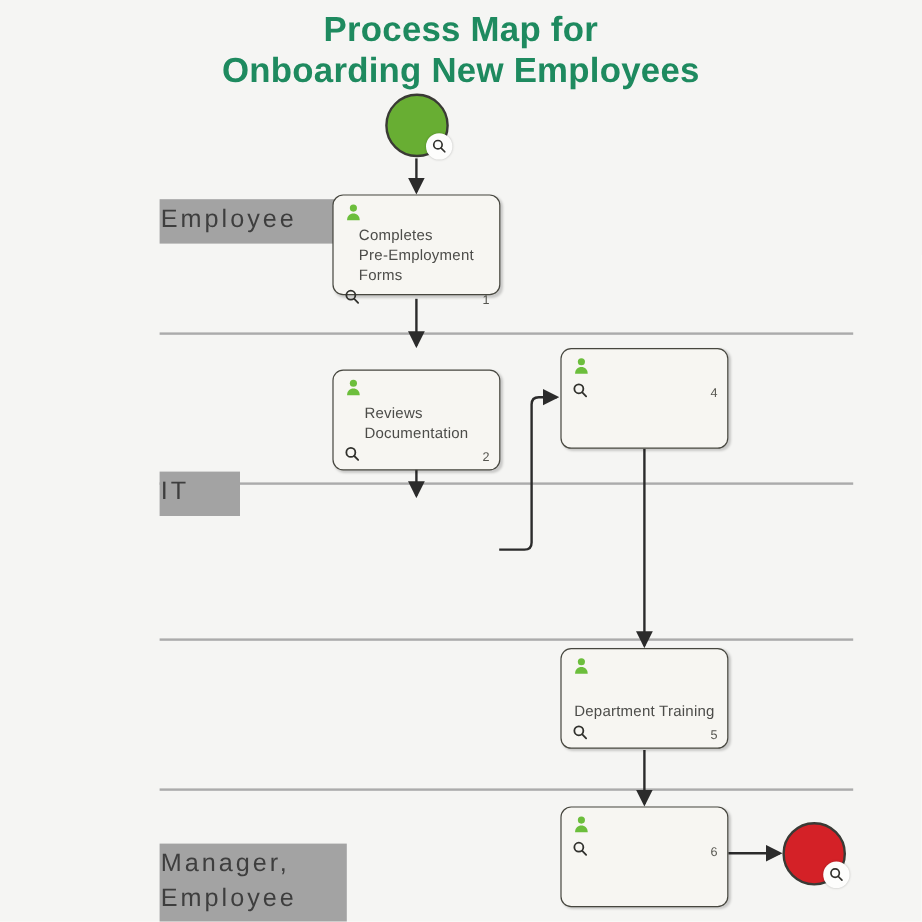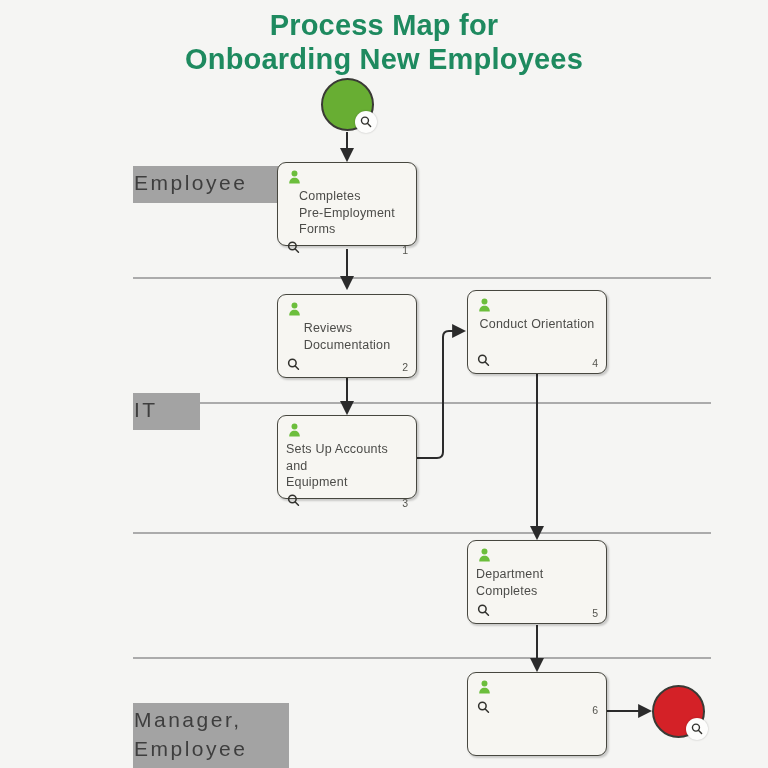--- a/index.html
+++ b/index.html
@@ -28,21 +28,21 @@
   }
   
   .task-box{
     position:absolute;width:140px;height:84px;box-sizing:border-box;
     border:1.7px solid var(--box-border,#47473f);border-radius:9px;
     background:var(--box-fill,#f7f6f2);
     box-shadow:1.5px 1.5px 2px rgba(0,0,0,0.18);
     display:flex;flex-direction:column;padding:6px 8px 5px 8px;
   }
   .box-top{height:19px;flex:0 0 auto;}
-  .box-mid{flex:1 1 auto;display:flex;align-items:flex-start;}
+  .box-mid{flex:1 1 auto;display:flex;align-items:flex-end;}
   .box-label{
     margin:0 auto;white-space:pre-line;text-align:left;
     font-size:12.5px;line-height:16.5px;letter-spacing:0.2px;
     color:var(--box-text,#4c4c49);
   }
   .box-bottom{flex:0 0 auto;height:17px;display:flex;justify-content:space-between;align-items:flex-end;}
   .task-number{font-size:10.5px;color:var(--number-text,#55554f);line-height:10px;}
   
   .person-icon svg{fill:var(--person-icon,#6cbe3c);display:block;}
   .search-icon svg{display:block;}
@@ -125,21 +125,21 @@
       <span class="search-icon">
         <svg width="15" height="15" viewBox="0 0 20 20">
             <circle cx="8.5" cy="8" r="5"></circle>
             <line x1="12.3" y1="12" x2="16.6" y2="16.4"></line>
           </svg>
       </span>
       <span class="task-number">1</span>
     </div>
   </div>
 
-  <div class="task-box" style="left:277px;top:294px">
+  <div class="task-box" style="left:277px;top:308px">
     <div class="box-top"><span class="person-icon">
       <svg width="17" height="17" viewBox="0 0 20 20">
             <circle cx="10" cy="5.2" r="3.5"></circle>
             <path d="M3.8 17 C3.8 12.6 6.6 10.4 10 10.4 S16.2 12.6 16.2 17 Z"></path>
           </svg>
     </span></div>
     <div class="box-mid">
         <div class="box-label">Reviews
 Documentation</div>
       </div>
@@ -154,65 +154,41 @@
     </div>
   </div>
 
   <div class="task-box" style="left:467px;top:290px">
     <div class="box-top"><span class="person-icon">
       <svg width="17" height="17" viewBox="0 0 20 20">
             <circle cx="10" cy="5.2" r="3.5"></circle>
             <path d="M3.8 17 C3.8 12.6 6.6 10.4 10 10.4 S16.2 12.6 16.2 17 Z"></path>
           </svg>
     </span></div>
+    <div class="box-bottom">
+      <span class="search-icon">
+        <svg width="15" height="15" viewBox="0 0 20 20">
+            <circle cx="8.5" cy="8" r="5"></circle>
+            <line x1="12.3" y1="12" x2="16.6" y2="16.4"></line>
+          </svg>
+      </span>
+      <span class="task-number">4</span>
+    </div>
+  </div>
+
+
+  <div class="task-box" style="left:467px;top:540px">
+    <div class="box-top"><span class="person-icon">
+      <svg width="17" height="17" viewBox="0 0 20 20">
+            <circle cx="10" cy="5.2" r="3.5"></circle>
+            <path d="M3.8 17 C3.8 12.6 6.6 10.4 10 10.4 S16.2 12.6 16.2 17 Z"></path>
+          </svg>
+    </span></div>
     <div class="box-mid">
-        <div class="box-label">Conduct Orientation</div>
-      </div>
-    <div class="box-bottom">
-      <span class="search-icon">
-        <svg width="15" height="15" viewBox="0 0 20 20">
-            <circle cx="8.5" cy="8" r="5"></circle>
-            <line x1="12.3" y1="12" x2="16.6" y2="16.4"></line>
-          </svg>
-      </span>
-      <span class="task-number">4</span>
-    </div>
-  </div>
-
-  <div class="task-box" style="left:277px;top:415px">
-    <div class="box-top"><span class="person-icon">
-      <svg width="17" height="17" viewBox="0 0 20 20">
-            <circle cx="10" cy="5.2" r="3.5"></circle>
-            <path d="M3.8 17 C3.8 12.6 6.6 10.4 10 10.4 S16.2 12.6 16.2 17 Z"></path>
-          </svg>
-    </span></div>
-    <div class="box-mid">
-        <div class="box-label">Sets Up Accounts and
-Equipment</div>
-      </div>
-    <div class="box-bottom">
-      <span class="search-icon">
-        <svg width="15" height="15" viewBox="0 0 20 20">
-            <circle cx="8.5" cy="8" r="5"></circle>
-            <line x1="12.3" y1="12" x2="16.6" y2="16.4"></line>
-          </svg>
-      </span>
-      <span class="task-number">3</span>
-    </div>
-  </div>
-
-  <div class="task-box" style="left:467px;top:540px">
-    <div class="box-top"><span class="person-icon">
-      <svg width="17" height="17" viewBox="0 0 20 20">
-            <circle cx="10" cy="5.2" r="3.5"></circle>
-            <path d="M3.8 17 C3.8 12.6 6.6 10.4 10 10.4 S16.2 12.6 16.2 17 Z"></path>
-          </svg>
-    </span></div>
-    <div class="box-mid">
-        <div class="box-label">Department Completes</div>
+        <div class="box-label">Department Training</div>
       </div>
     <div class="box-bottom">
       <span class="search-icon">
         <svg width="15" height="15" viewBox="0 0 20 20">
             <circle cx="8.5" cy="8" r="5"></circle>
             <line x1="12.3" y1="12" x2="16.6" y2="16.4"></line>
           </svg>
       </span>
       <span class="task-number">5</span>
     </div>

